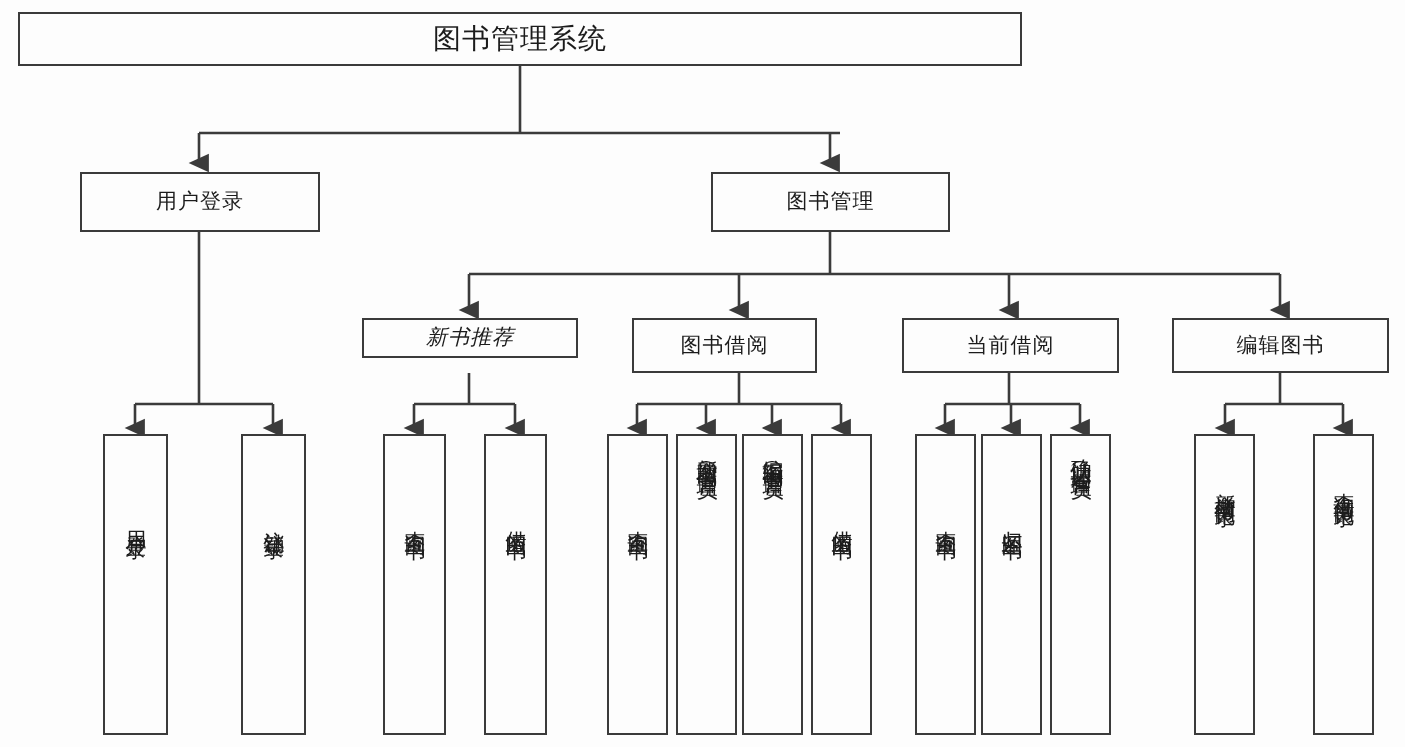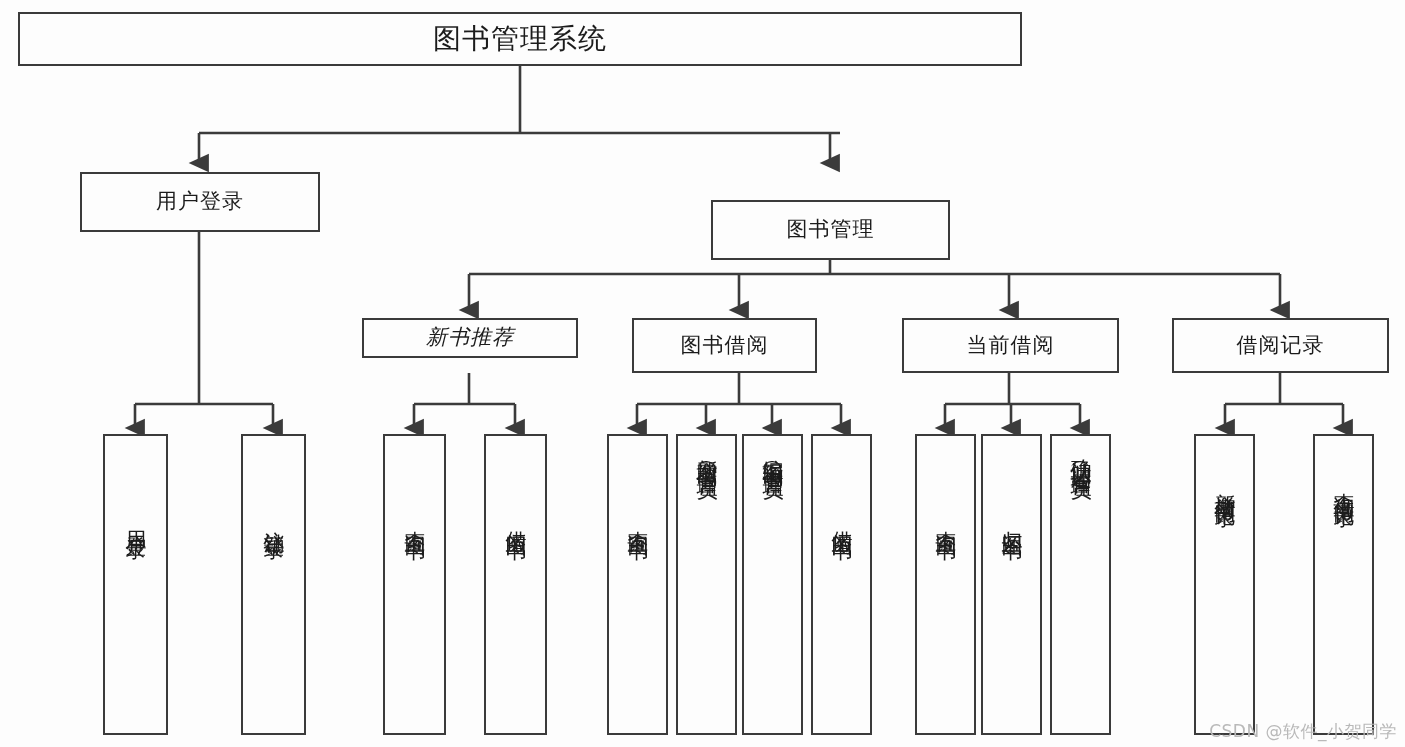--- a/index.html
+++ b/index.html
@@ -119,35 +119,35 @@
     </g>
   </svg>
 
   <div class="node horiz root" style="left:18px; top:12px; width:1004px; height:54px;">
     <span>图书管理系统</span>
   </div>
 
   <div class="node horiz" style="left:80px; top:172px; width:240px; height:60px;">
     <span>用户登录</span>
   </div>
-  <div class="node horiz" style="left:711px; top:172px; width:239px; height:60px;margin-top:28px;">
+  <div class="node horiz" style="left:711px; top:172px; width:239px; height:60px;">
     <span>图书管理</span>
   </div>
 
   <div class="node horiz" style="left:362px; top:318px; width:216px; height:40px;font-style:italic;">
     <span>新书推荐</span>
   </div>
   <div class="node horiz" style="left:632px; top:318px; width:185px; height:55px;">
     <span>图书借阅</span>
   </div>
   <div class="node horiz" style="left:902px; top:318px; width:217px; height:55px;">
     <span>当前借阅</span>
   </div>
   <div class="node horiz" style="left:1172px; top:318px; width:217px; height:55px;">
-    <span>借阅记录</span>
+    <span>编辑图书</span>
   </div>
 
   <div class="node vert" style="left:103px; top:434px; width:65px; height:301px; padding-top:78px;">
     <span class="vlabel">用户登录</span>
   </div>
   <div class="node vert" style="left:241px; top:434px; width:65px; height:301px; padding-top:78px;">
     <span class="vlabel">注销登录</span>
   </div>
 
   <div class="node vert" style="left:383px; top:434px; width:63px; height:301px; padding-top:78px;">
@@ -180,15 +180,14 @@
     <span class="vlabel">确认归还（管理员）</span>
   </div>
 
   <div class="node vert" style="left:1194px; top:434px; width:61px; height:301px; padding-top:40px;">
     <span class="vlabel">新增借阅记录</span>
   </div>
   <div class="node vert" style="left:1313px; top:434px; width:61px; height:301px; padding-top:40px;">
     <span class="vlabel">查询借阅记录</span>
   </div>
 
-  <div class="watermark">CSDN @软件_小贺同学</div>
 
 </div>
 
 </body></html>

